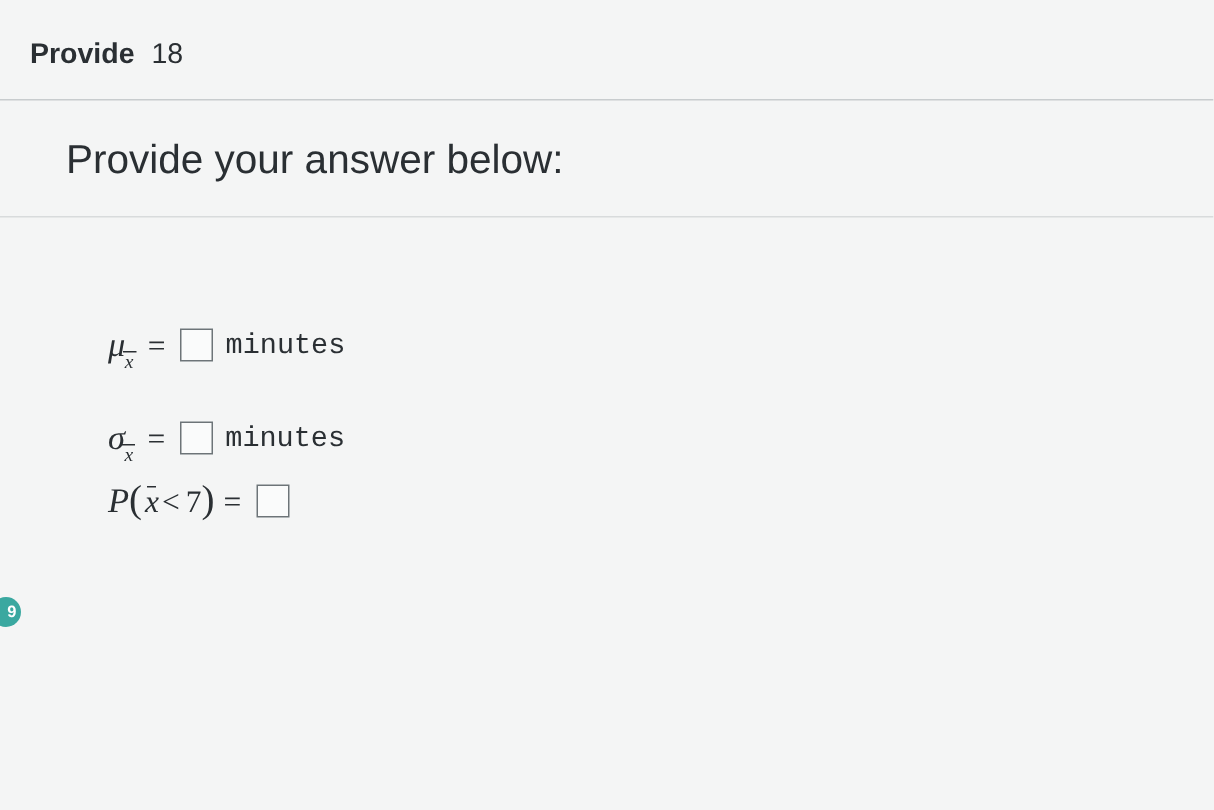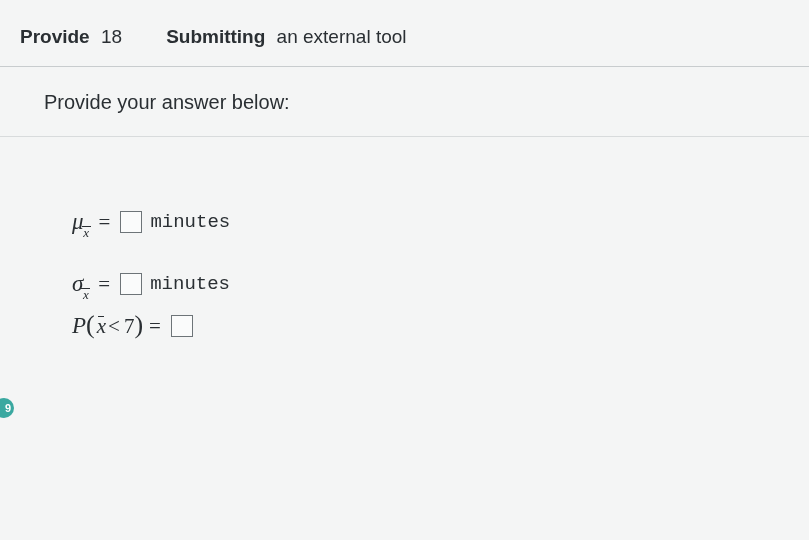--- a/index.html
+++ b/index.html
@@ -19,21 +19,21 @@
     align-items: baseline;
     font-size: 19px;
   }
   .header .lbl { font-weight: 600; margin-right: 6px; }
   .header .val { font-weight: 400; }
   .content {
     padding: 0;
   }
   .prompt {
     padding: 24px 40px 22px 44px;
-    font-size: 20px;
+    font-size: 27px;
     border-bottom: 1px solid #d8dbdc;
   }
   .answers {
     padding: 72px 72px 20px 72px;
   }
   .row {
     display: flex;
     align-items: center;
     margin-bottom: 44px;
     font-size: 21px;
@@ -104,24 +104,20 @@
 </head>
 <body>
 
 <div class="badge">9</div>
 
 <div class="header">
   <span>
     <span class="lbl">Provide</span>
     <span class="val">18</span>
   </span>
-  <span>
-    <span class="lbl">Submitting</span>
-    <span class="val">an external tool</span>
-  </span>
 </div>
 
 <div class="content">
   <div class="prompt">Provide your answer below:</div>
 
   <div class="answers">
 
     <div class="row">
       <span class="greek">μ</span>
       <span class="sub"><span class="bar"></span><span>x</span></span>

